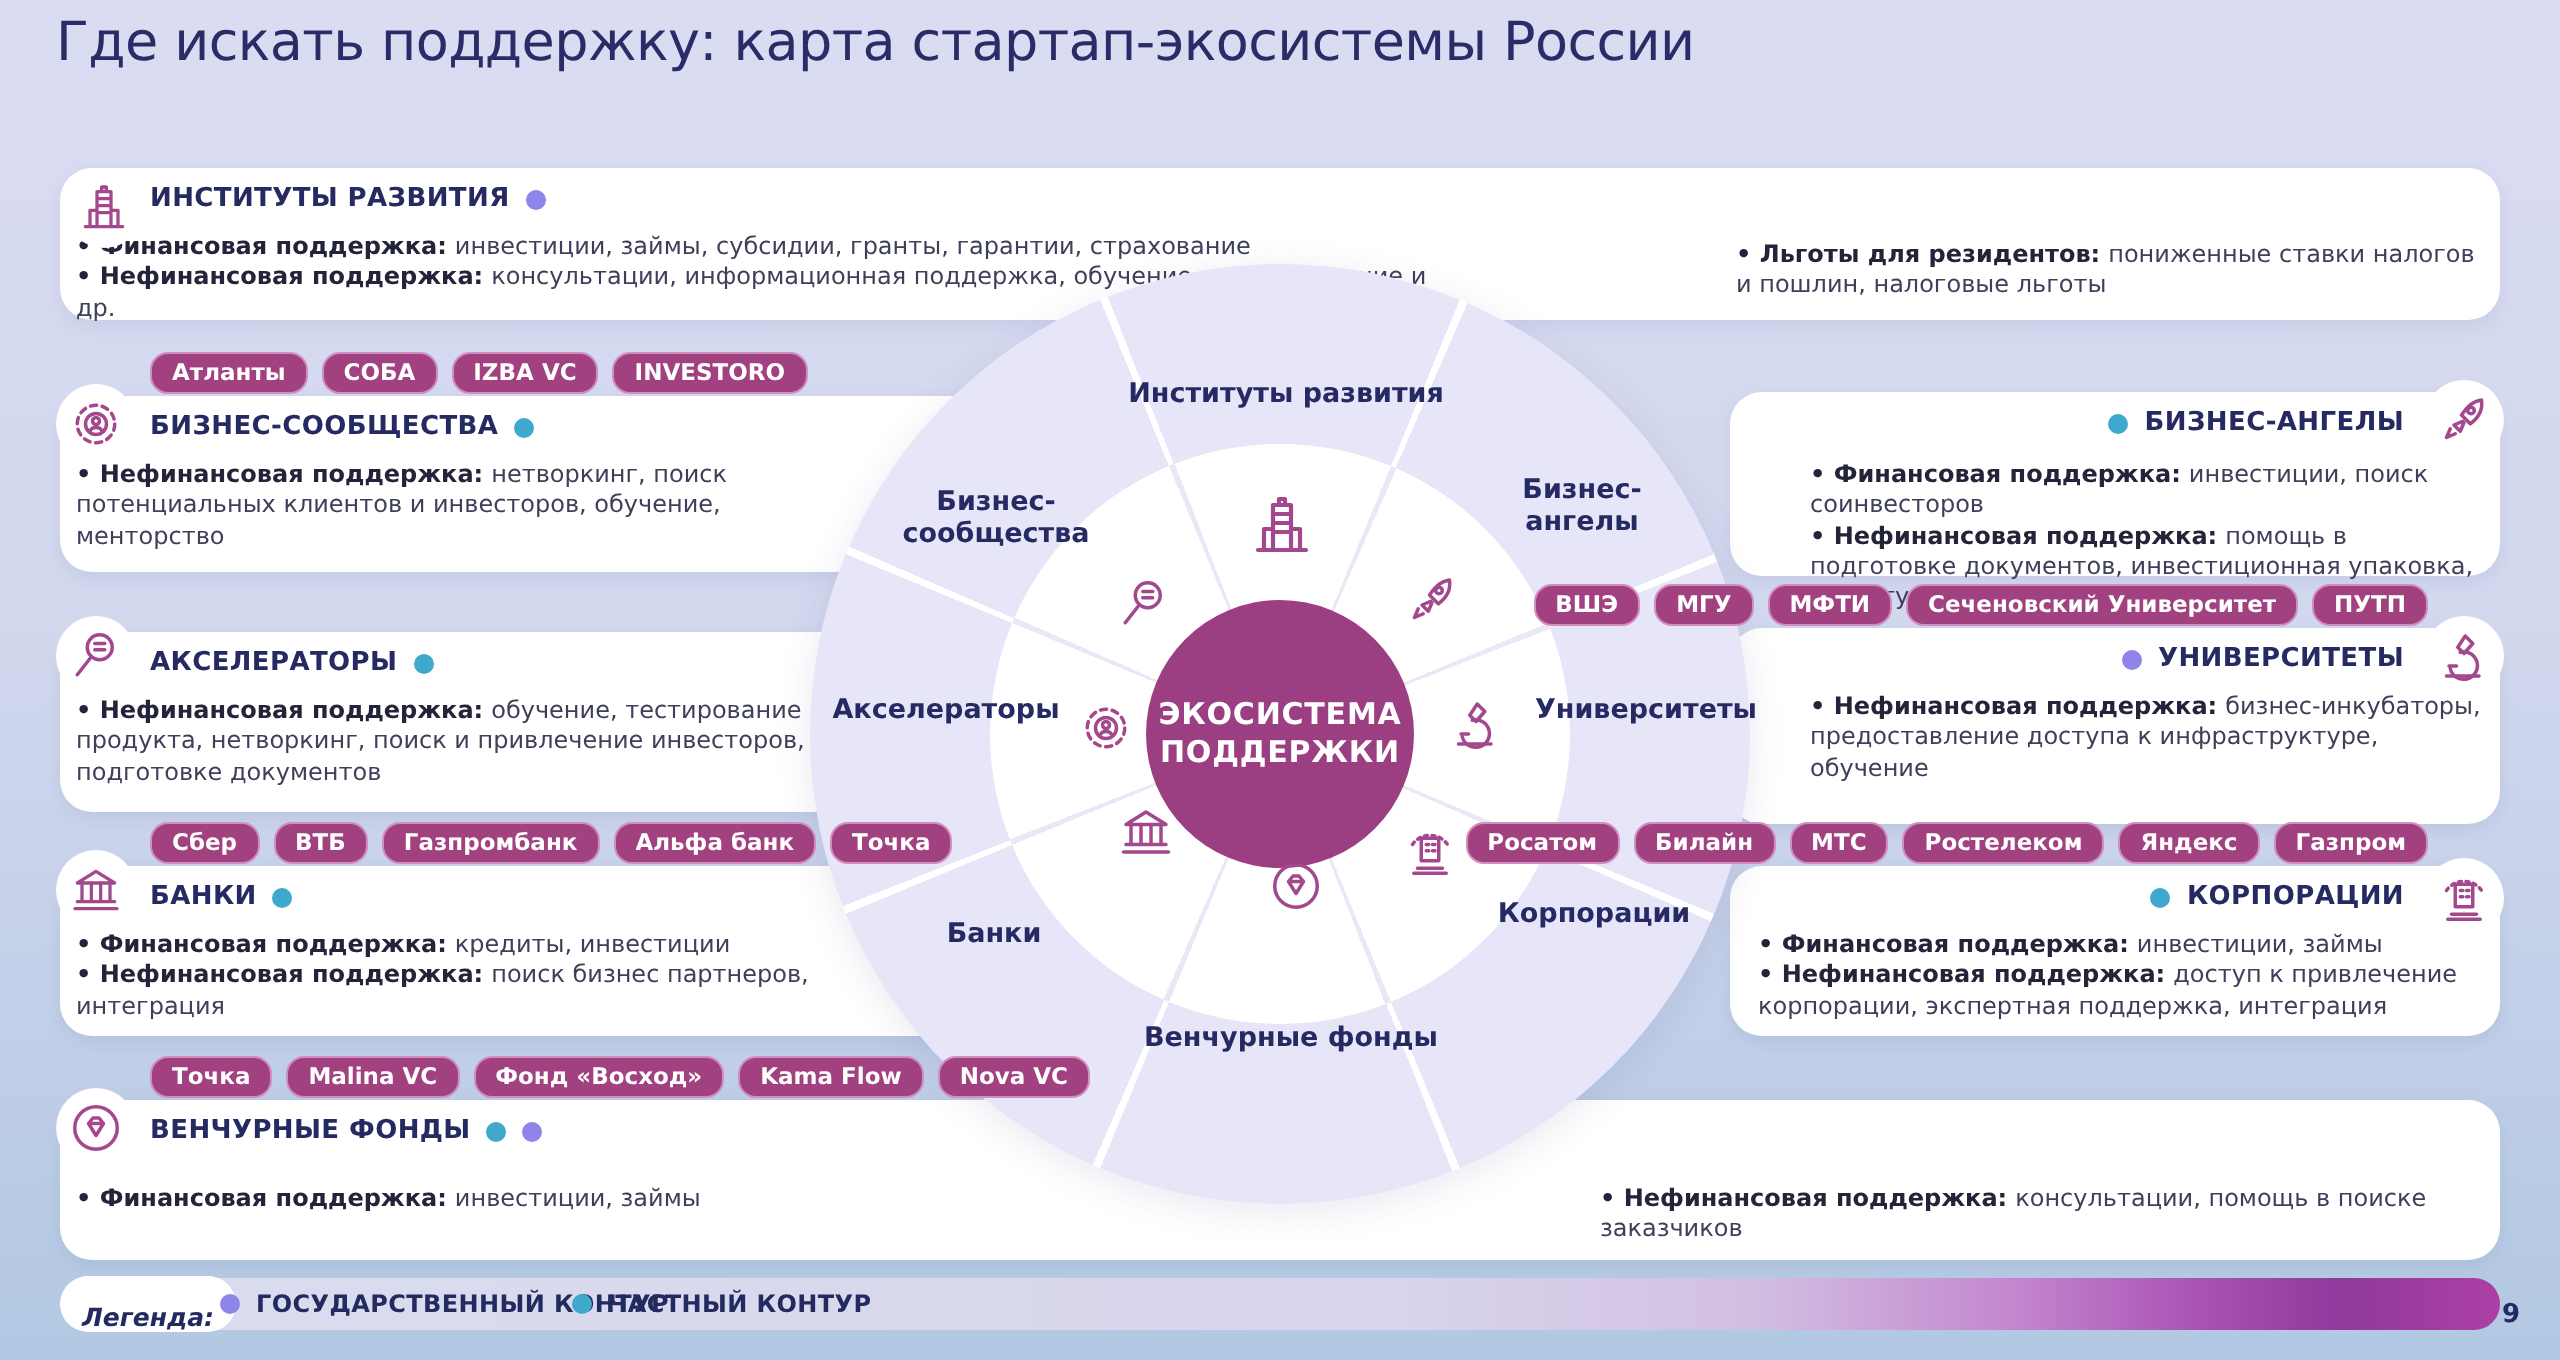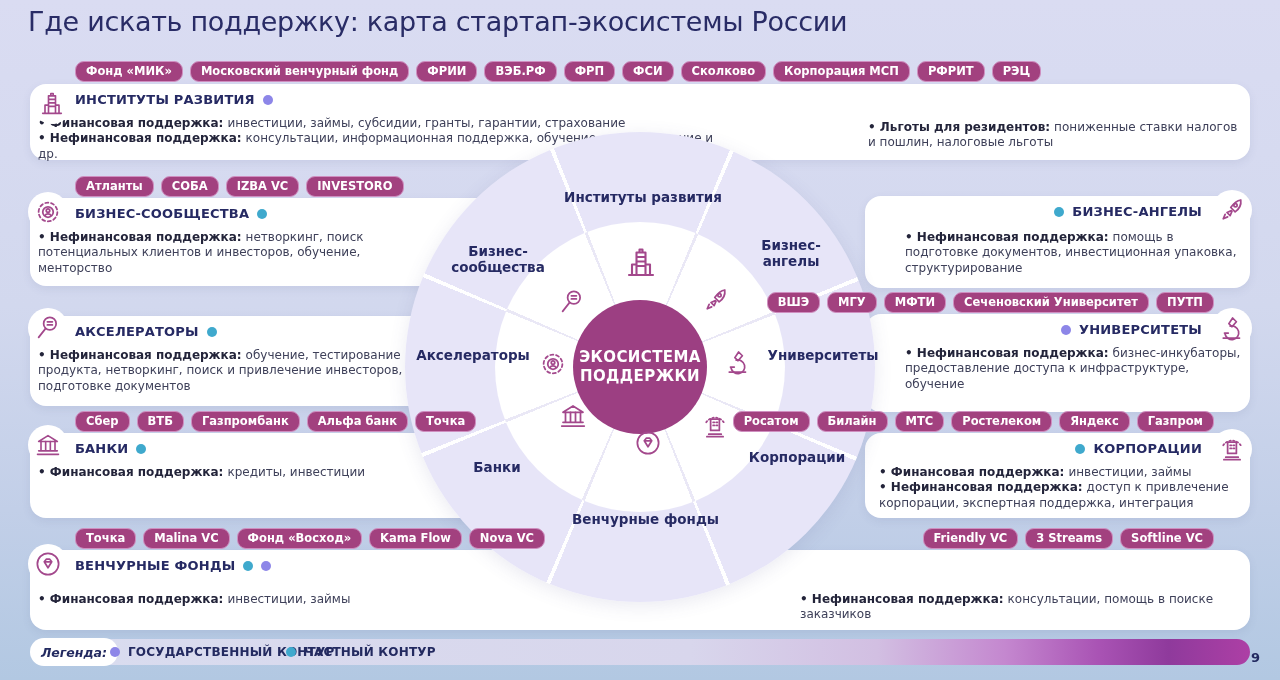--- a/index.html
+++ b/index.html
@@ -32,21 +32,21 @@
       display:flex;flex-direction:column;align-items:center;justify-content:center;
       color:#fff;font-weight:bold;font-size:15px;letter-spacing:.4px;text-align:center;line-height:1.25}
   .seg{position:absolute;z-index:4;text-align:center;font-weight:bold;font-size:13.5px;color:#262a63;line-height:1.15}
   .ring-ic{position:absolute;z-index:4;width:30px;height:30px}
   .ring-ic svg{width:100%;height:100%}
   
   .legend-bar{position:absolute;left:86px;top:639px;width:1164px;height:26px;z-index:1;
       border-radius:4px 13px 13px 4px;
       background:linear-gradient(90deg,#d9dcef 0%,#d8d6ec 52%,#d2bfe2 68%,#c487cf 79%,#a953b4 87%,#8f3a9c 93%,#ad3fa5 100%)}
   .legend-pill{position:absolute;left:30px;top:638px;width:88px;height:28px;background:#fff;border-radius:14px;z-index:2;
-      display:flex;align-items:center;justify-content:center;font-style:italic;font-weight:bold;font-size:12.5px;color:#232a60}
+      display:flex;align-items:flex-end;justify-content:center;font-style:italic;font-weight:bold;font-size:12.5px;color:#232a60}
   .legend-item{position:absolute;top:645px;z-index:3;display:flex;align-items:center;gap:8px;
       font-size:12px;font-weight:bold;color:#232a60;letter-spacing:.2px}
   .pagenum{position:absolute;right:20px;top:650px;font-size:13px;font-weight:bold;color:#232a60;z-index:3}
 </style>
 </head>
 <body>
 
 <div class="page">
 
   <h1 class="title">Где искать поддержку: карта стартап-экосистемы России</h1>
@@ -62,32 +62,20 @@
       <span class="dot state"></span>
     </div>
     <div class="body" style="left:8px;top:32px;width:690px">
       <p class="bl"><b>Финансовая поддержка:</b><span>инвестиции, займы, субсидии, гранты, гарантии, страхование</span></p>
       <p class="bl"><b>Нефинансовая поддержка:</b><span>консультации, информационная поддержка, обучение, пилотирование и др.</span></p>
     </div>
     <div class="body" style="left:838px;top:36px;width:378px">
       <p class="bl"><b>Льготы для резидентов:</b><span>пониженные ставки налогов и пошлин, налоговые льготы</span></p>
     </div>
   </div>
-  <div class="tags" style="left:75px;top:61px">
-    <span class="tag">Фонд «МИК»</span>
-    <span class="tag">Московский венчурный фонд</span>
-    <span class="tag">ФРИИ</span>
-    <span class="tag">ВЭБ.РФ</span>
-    <span class="tag">ФРП</span>
-    <span class="tag">ФСИ</span>
-    <span class="tag">Сколково</span>
-    <span class="tag">Корпорация МСП</span>
-    <span class="tag">РФРИТ</span>
-    <span class="tag">РЭЦ</span>
-  </div>
 
   <div class="card" style="left:30px;top:198px;width:540px;height:88px">
     <div class="icbox" style="left:-2px;top:-6px">
       <svg class="ic" width="30" height="30" viewBox="0 0 24 24">
           <circle cx="12" cy="12" r="4.2"></circle>
           <circle cx="12" cy="12" r="7.5" stroke-dasharray="2.5 2.2"></circle>
           <circle cx="12" cy="10.8" r="1.4"></circle>
           <path d="M9.8 14.6c.6-1.6 3.8-1.6 4.4 0"></path>
         </svg>
     </div>
@@ -112,20 +100,21 @@
           <path d="M19 4c.5 3.5-1 7-4.5 9.5L11 10C13.5 6.5 15.5 4.5 19 4z"></path>
           <circle cx="14.8" cy="8.2" r="1.3"></circle>
           <path d="M11.5 12.5L8 14l2.5 2.5L12 13M8.5 17.5L5 19l1.5-3.5"></path>
         </svg>
     </div>
     <div class="hdr" style="right:48px;top:8px;left:auto">
       <span class="dot private"></span>
       <span>БИЗНЕС-АНГЕЛЫ</span>
     </div>
     <div class="body" style="left:40px;top:34px;width:340px">
+      <p class="bl"><b>Финансовая поддержка:</b><span>инвестиции, поиск соинвесторов</span></p>
       <p class="bl"><b>Нефинансовая поддержка:</b><span>помощь в подготовке документов, инвестиционная упаковка, структурирование</span></p>
     </div>
   </div>
 
   <div class="card" style="left:30px;top:316px;width:490px;height:90px">
     <div class="icbox" style="left:-2px;top:-8px">
       <svg class="ic" width="30" height="30" viewBox="0 0 24 24">
           <circle cx="13.5" cy="8.5" r="5"></circle>
           <path d="M10 12.5L4.5 19.5M11.5 7h4M11.5 9.5h4"></path>
         </svg>
@@ -169,20 +158,21 @@
           <path d="M4 9l8-5 8 5H4z"></path>
           <path d="M6 9v8M10 9v8M14 9v8M18 9v8M4 17h16M3 20h18"></path>
         </svg>
     </div>
     <div class="hdr" style="left:45px;top:8px">
       <span>БАНКИ</span>
       <span class="dot private"></span>
     </div>
     <div class="body" style="left:8px;top:32px;width:440px">
       <p class="bl"><b>Финансовая поддержка:</b><span>кредиты, инвестиции</span></p>
+      <p class="bl"><b>Нефинансовая поддержка:</b><span>поиск бизнес партнеров, интеграция</span></p>
     </div>
   </div>
   <div class="tags" style="left:75px;top:411px">
     <span class="tag">Сбер</span>
     <span class="tag">ВТБ</span>
     <span class="tag">Газпромбанк</span>
     <span class="tag">Альфа банк</span>
     <span class="tag">Точка</span>
   </div>
 
@@ -230,25 +220,20 @@
     <div class="body" style="left:770px;top:42px;width:440px">
       <p class="bl"><b>Нефинансовая поддержка:</b><span>консультации, помощь в поиске заказчиков</span></p>
     </div>
   </div>
   <div class="tags" style="left:75px;top:528px">
     <span class="tag">Точка</span>
     <span class="tag">Malina VC</span>
     <span class="tag">Фонд «Восход»</span>
     <span class="tag">Kama Flow</span>
     <span class="tag">Nova VC</span>
-  </div>
-  <div class="tags" style="right:66px;top:528px;left:auto">
-    <span class="tag">Friendly VC</span>
-    <span class="tag">3 Streams</span>
-    <span class="tag">Softline VC</span>
   </div>
 
   <div class="ring-outer"></div>
   <div class="ring-inner"></div>
   <div class="ring-center">
     <span>ЭКОСИСТЕМА</span>
     <span>ПОДДЕРЖКИ</span>
   </div>
 
   <div class="seg" style="left:543px;top:190px;width:200px">Институты развития</div>

